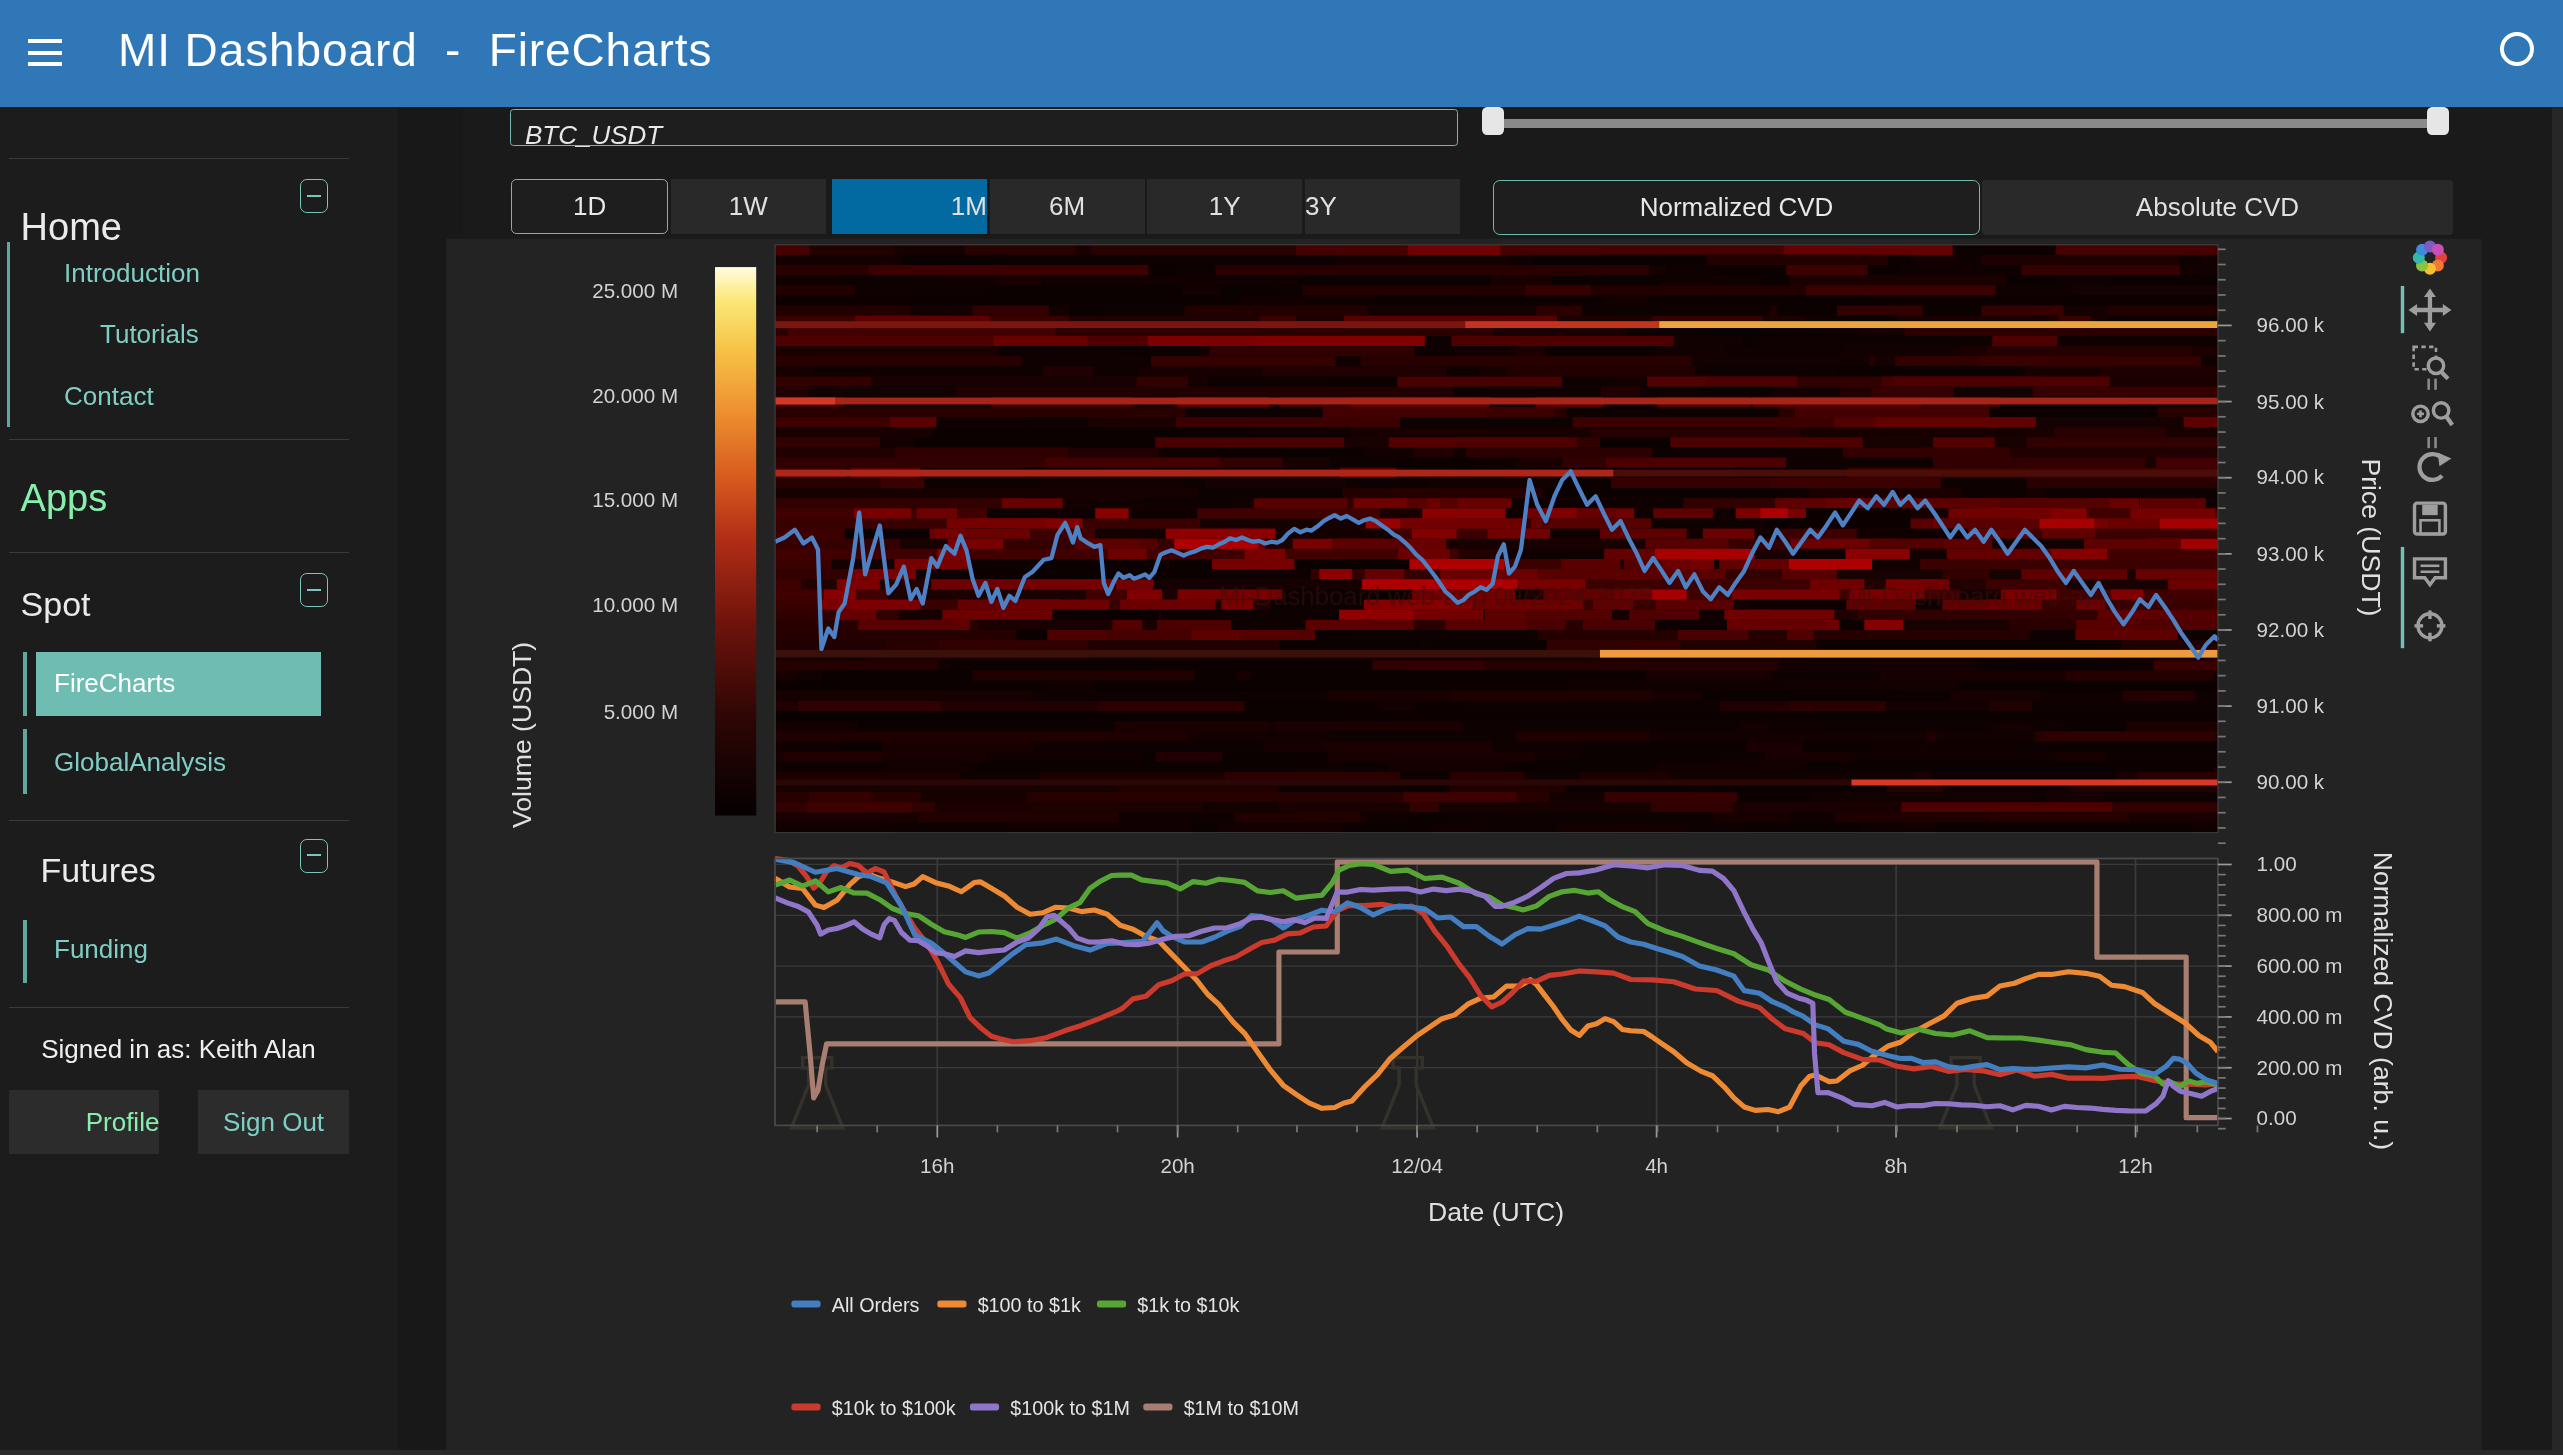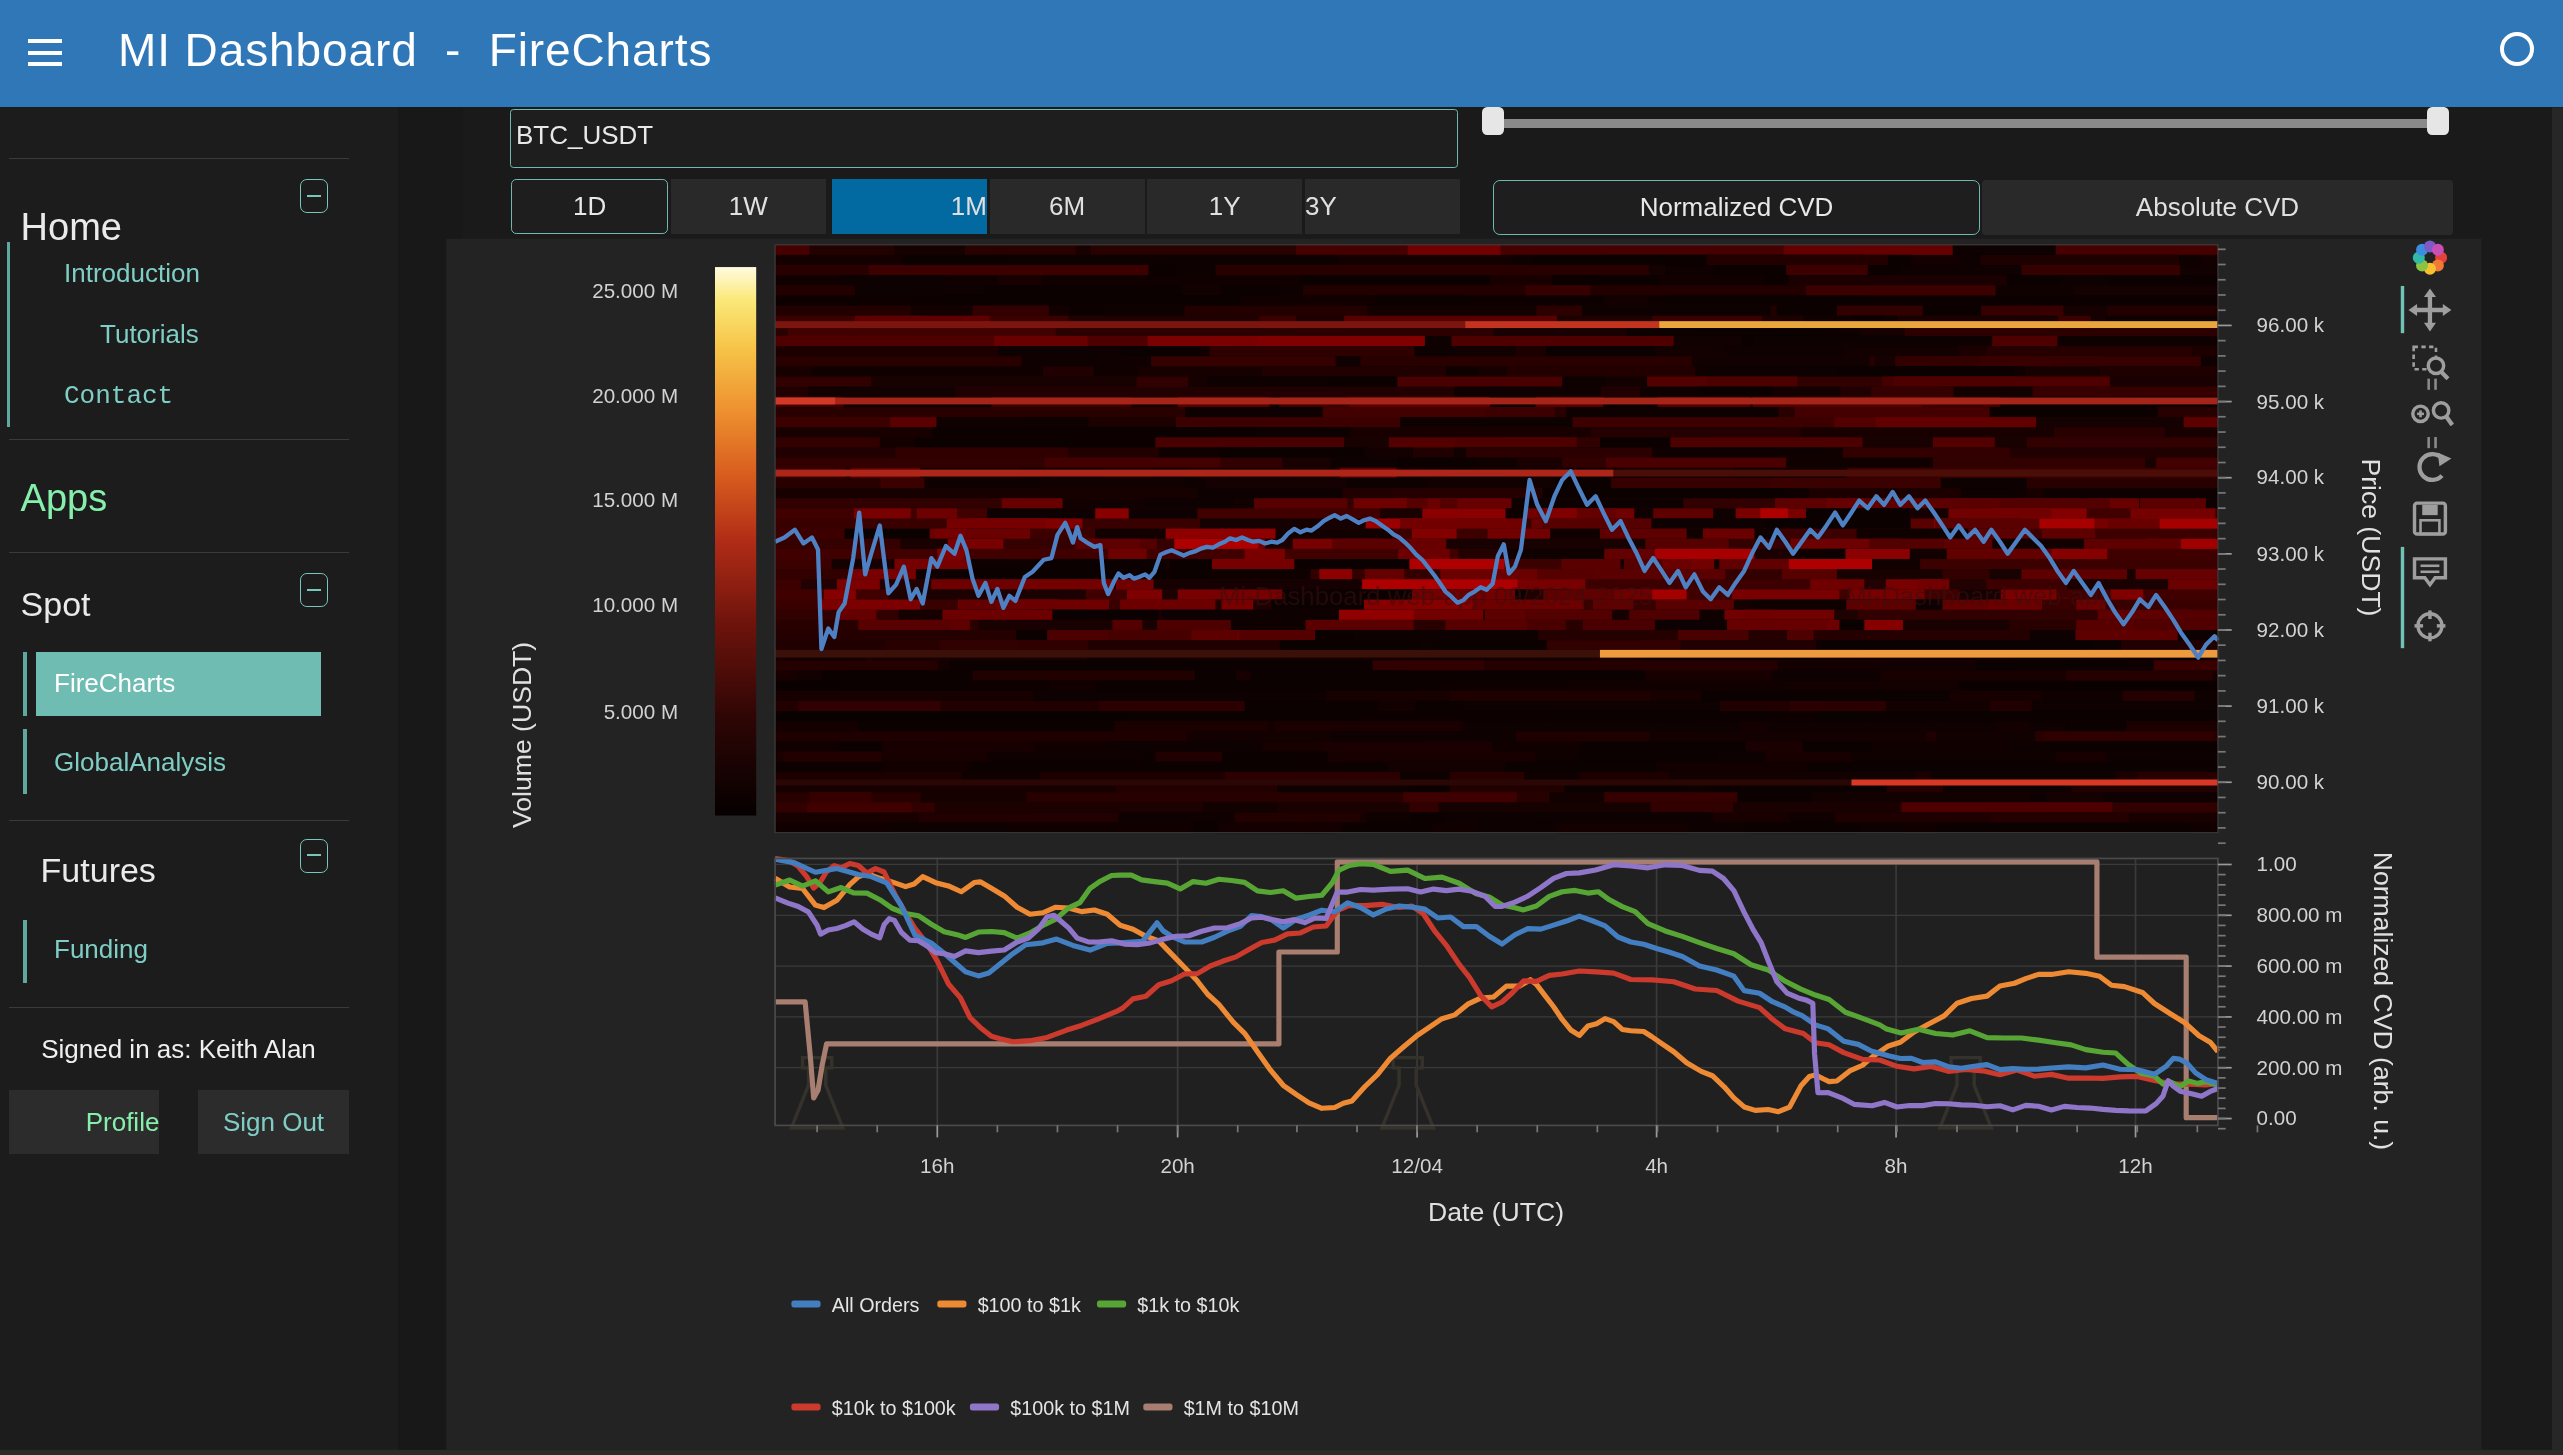--- a/index.html
+++ b/index.html
@@ -16,21 +16,21 @@
 <div class="abs" style="left:0;top:107px;width:398px;height:1349px;background:#1c1c1c;"></div>
 <div class="abs" style="left:398px;top:107px;width:1.7px;height:1349px;background:#3a3a3a;"></div>
 <div class="abs" style="left:398px;top:107px;width:65px;height:1349px;background:#181818;"></div>
 <div class="abs" style="left:8.6px;top:158px;width:340px;height:0.9px;background:#3a3a3a;"></div>
 <div class="abs" style="left:20.6px;top:206px;font-size:38px;color:#eaeaea;">Home</div>
 <div class="abs" style="left:300px;top:179px;width:27.5px;height:34px;border:1.7px solid #79c6bb;border-radius:6.9px;"></div>
 <div class="abs" style="left:307px;top:195px;width:13.7px;height:1.7px;background:#79c6bb;"></div>
 <div class="abs" style="left:6.9px;top:242px;width:3.4px;height:185px;background:#5fa89e;"></div>
 <div class="abs" style="left:64px;top:258px;font-size:26px;color:#7fcec5;">Introduction</div>
 <div class="abs" style="left:64px;top:319px;font-size:26px;color:#7fcec5;margin-left:36px;">Tutorials</div>
-<div class="abs" style="left:64px;top:381px;font-size:26px;color:#7fcec5;font-family:Liberation Mono, monospace;">Contact</div>
+<div class="abs" style="left:64px;top:381px;font-size:26px;color:#7fcec5;">Contact</div>
 <div class="abs" style="left:8.6px;top:439px;width:340px;height:0.9px;background:#3a3a3a;"></div>
 <div class="abs" style="left:20.6px;top:477px;font-size:38px;color:#86efac;">Apps</div>
 <div class="abs" style="left:8.6px;top:552px;width:340px;height:0.9px;background:#3a3a3a;"></div>
 <div class="abs" style="left:20.6px;top:585px;font-size:34px;color:#eaeaea;">Spot</div>
 <div class="abs" style="left:300px;top:573px;width:27.5px;height:34px;border:1.7px solid #79c6bb;border-radius:6.9px;"></div>
 <div class="abs" style="left:307px;top:589px;width:13.7px;height:1.7px;background:#79c6bb;"></div>
 <div class="abs" style="left:23px;top:652px;width:4.3px;height:64px;background:#5fa89e;"></div>
 <div class="abs" style="left:36px;top:652px;width:285px;height:64px;background:#6fbdb2;"></div>
 <div class="abs" style="left:54px;top:668px;font-size:26px;color:#fff;">FireCharts</div>
 <div class="abs" style="left:23px;top:729px;width:4.3px;height:65px;background:#5fa89e;"></div>
@@ -39,21 +39,21 @@
 <div class="abs" style="left:20.6px;top:851px;font-size:34px;color:#eaeaea;margin-left:20px;">Futures</div>
 <div class="abs" style="left:300px;top:839px;width:27.5px;height:34px;border:1.7px solid #79c6bb;border-radius:6.9px;"></div>
 <div class="abs" style="left:307px;top:854px;width:13.7px;height:1.7px;background:#79c6bb;"></div>
 <div class="abs" style="left:23px;top:920px;width:4.3px;height:63px;background:#5fa89e;"></div>
 <div class="abs" style="left:54px;top:934px;font-size:26px;color:#7fcec5;">Funding</div>
 <div class="abs" style="left:8.6px;top:1007px;width:340px;height:0.9px;background:#3a3a3a;"></div>
 <div class="abs" style="left:0;top:1034px;width:357px;text-align:center;font-size:26px;color:#f0f0f0;">Signed in as: Keith Alan</div>
 <div class="abs" style="left:9.4px;top:1090px;width:150px;height:64px;background:#2c2c2c;text-align:right;line-height:64px;font-size:26px;color:#86efac;">Profile</div>
 <div class="abs" style="left:198px;top:1090px;width:151px;height:64px;background:#2c2c2c;text-align:center;line-height:64px;font-size:26px;color:#7fcec5;">Sign Out</div>
 
-<div class="abs" style="left:510px;top:109px;width:948px;height:59px;background:#1e1e1e;border:1.7px solid #72b8ae;border-radius:3.4px;font-size:26px;color:#e8e8e8;line-height:51px;padding-left:5px;">BTC_USDT</div>
+<div class="abs" style="left:510px;top:109px;width:948px;height:37px;background:#1e1e1e;border:1.7px solid #72b8ae;border-radius:3.4px;font-size:26px;color:#e8e8e8;line-height:51px;padding-left:14px;font-style:italic;">BTC_USDT</div>
 <div class="abs" style="left:1504px;top:119px;width:924px;height:8.6px;background:#8a8a8a;"></div>
 <div class="abs" style="left:1482px;top:107px;width:21.5px;height:27.5px;background:#e6e6e6;border-radius:5.2px;"></div>
 <div class="abs" style="left:2427px;top:107px;width:21.5px;height:27.5px;background:#e6e6e6;border-radius:5.2px;"></div>
 <div class="abs" style="left:511px;top:179px;width:949px;height:55px;display:flex;">
 <div style="flex:1;background:#1e1e1e;border:1.7px solid #72b8ae;border-radius:5.2px;text-align:center;line-height:52px;font-size:26px;color:#e8e8e8;">1D</div>
 <div style="flex:1;background:#292929;margin-left:2.6px;text-align:center;line-height:55px;font-size:26px;color:#e0e0e0;">1W</div>
 <div style="flex:1;background:#0369a1;margin-left:6px;text-align:right;line-height:55px;font-size:26px;color:#e0e0e0;">1M</div>
 <div style="flex:1;background:#292929;margin-left:2.6px;text-align:center;line-height:55px;font-size:26px;color:#e0e0e0;">6M</div>
 <div style="flex:1;background:#292929;margin-left:2.6px;text-align:center;line-height:55px;font-size:26px;color:#e0e0e0;">1Y</div>
 <div style="flex:1;background:#292929;margin-left:2.6px;line-height:55px;font-size:26px;color:#e0e0e0;">3Y</div>

